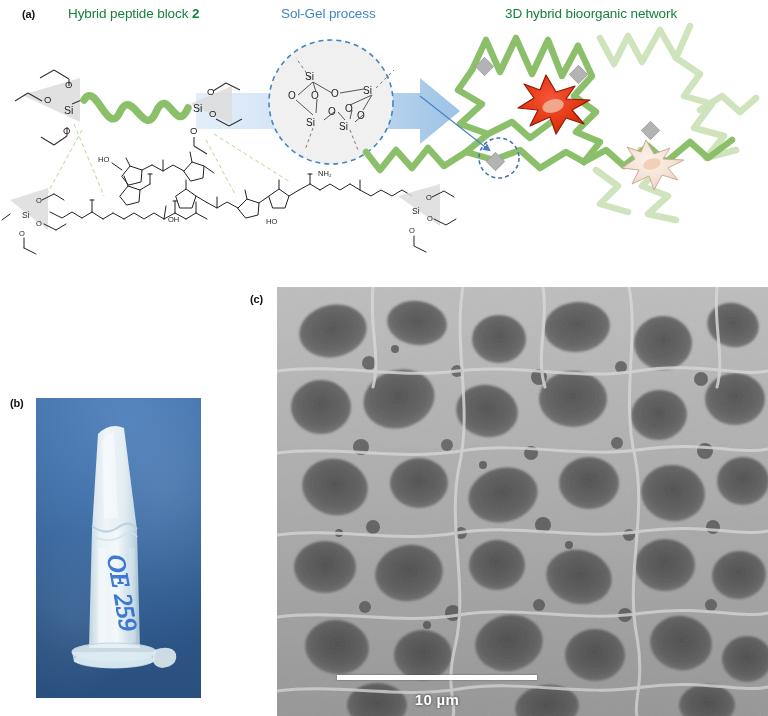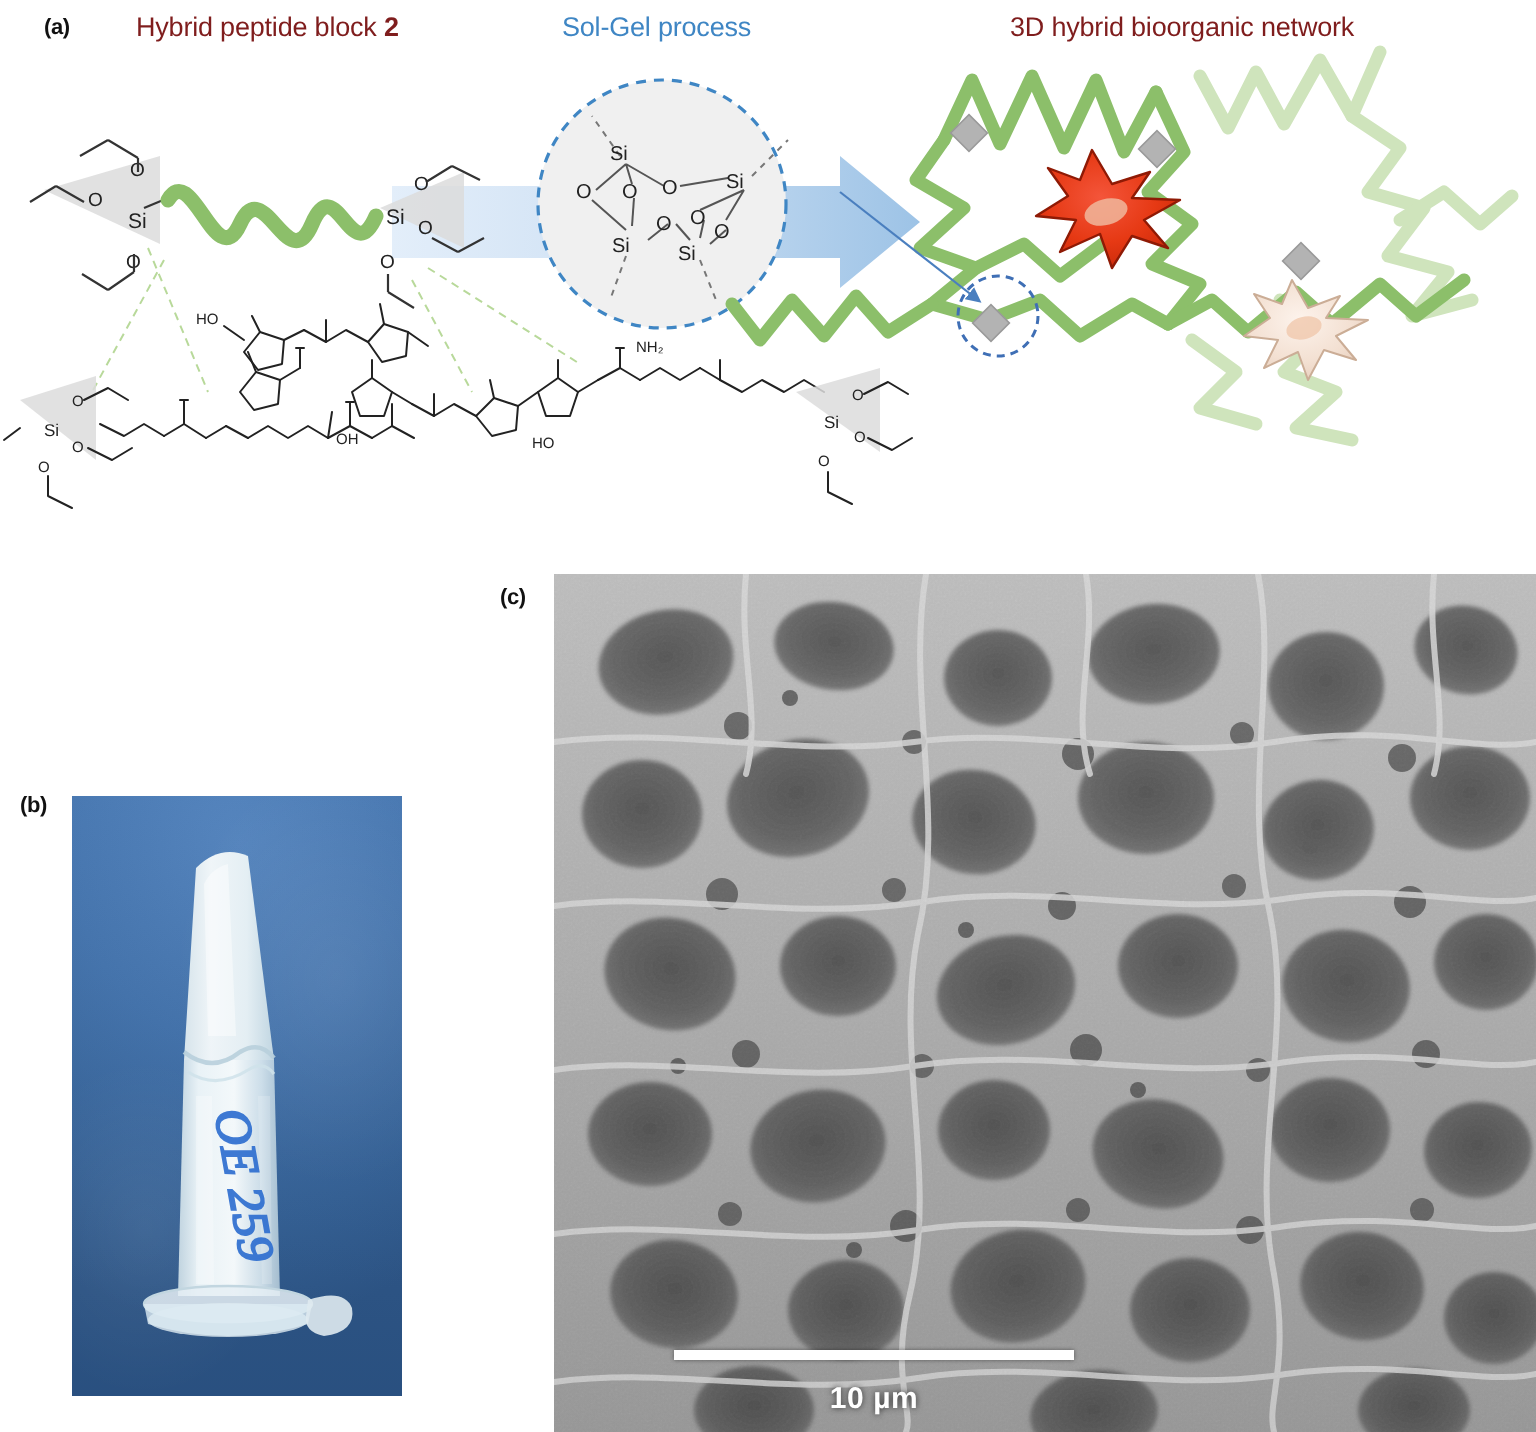--- a/index.html
+++ b/index.html
@@ -10,21 +10,21 @@
     color:#1a1a1a;
   }
   .fig{position:absolute;inset:0;}
 
   
   .panel-label{
     position:absolute;font-size:11px;font-weight:bold;letter-spacing:-0.2px;
     color:#111;
   }
   .col-title{
-    position:absolute;font-size:13.5px;color:#7f1d1d;white-space:nowrap;
+    position:absolute;font-size:13.5px;color:#15803d;white-space:nowrap;
     letter-spacing:-0.1px;
   }
   .col-title.accent{color:#3f86c4;}
   .col-title b{font-weight:bold;}
 
   
   #panel-a{position:absolute;left:0;top:0;width:768px;height:275px;}
 
   .svg-layer{position:absolute;left:0;top:0;width:768px;height:275px;}
 

